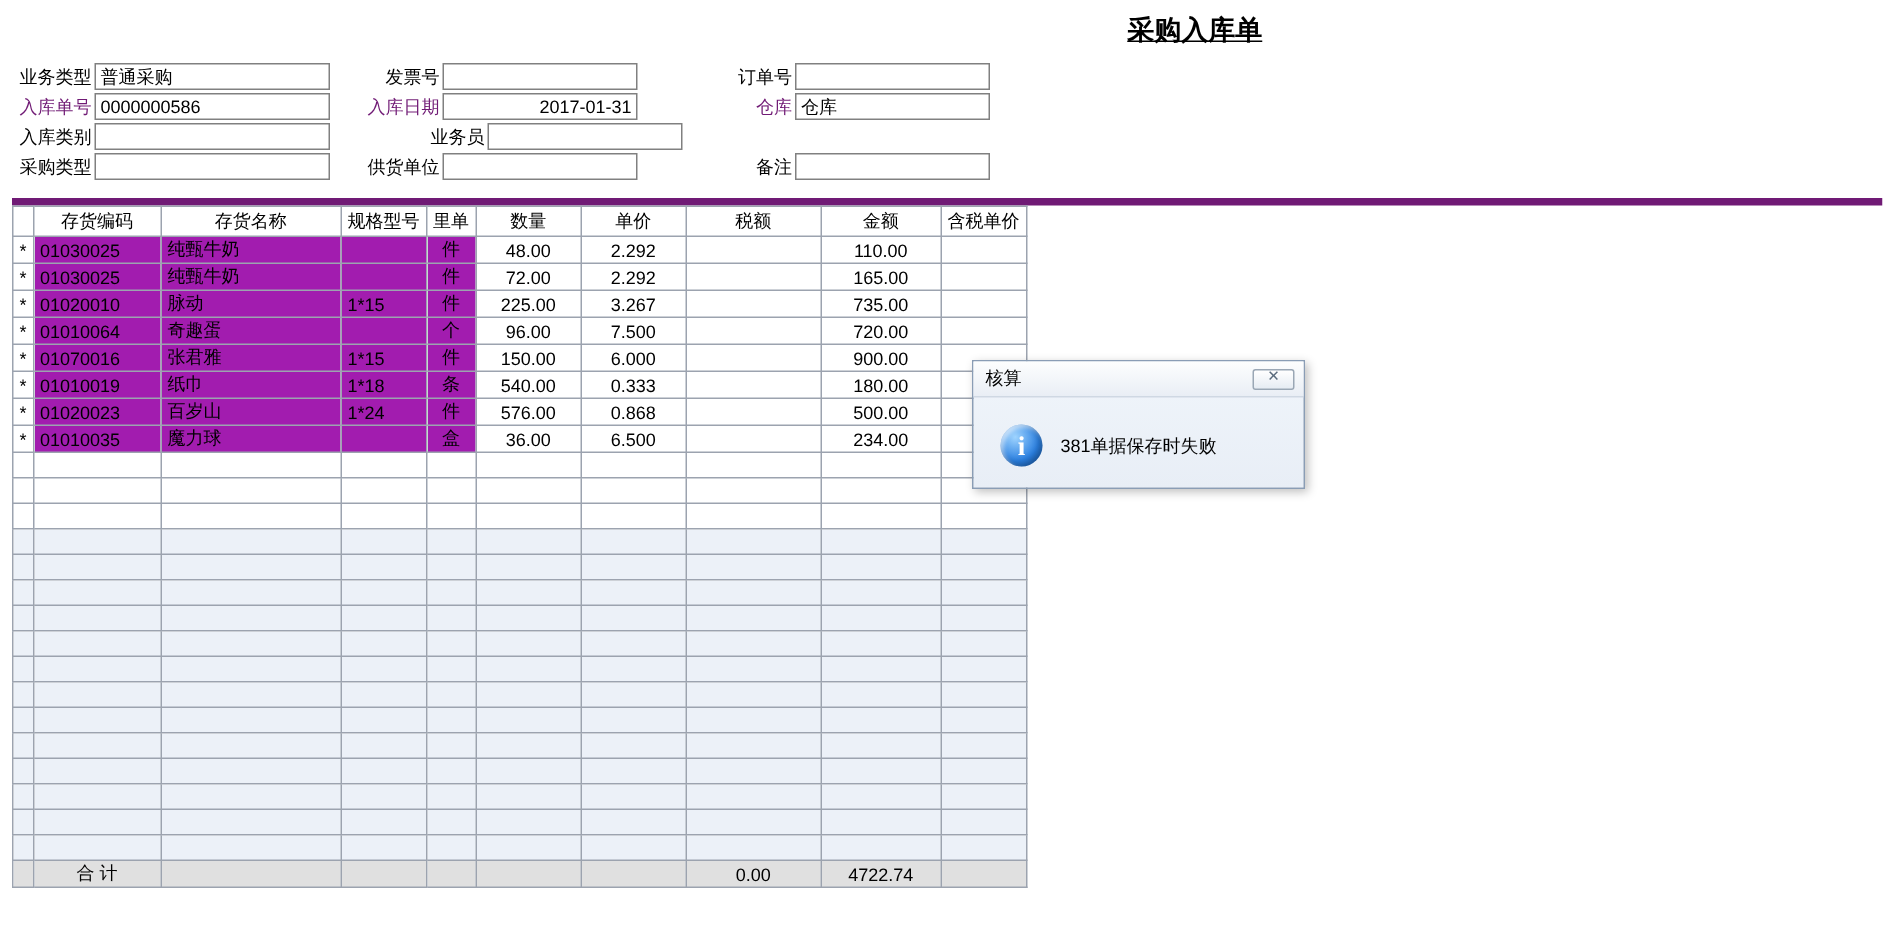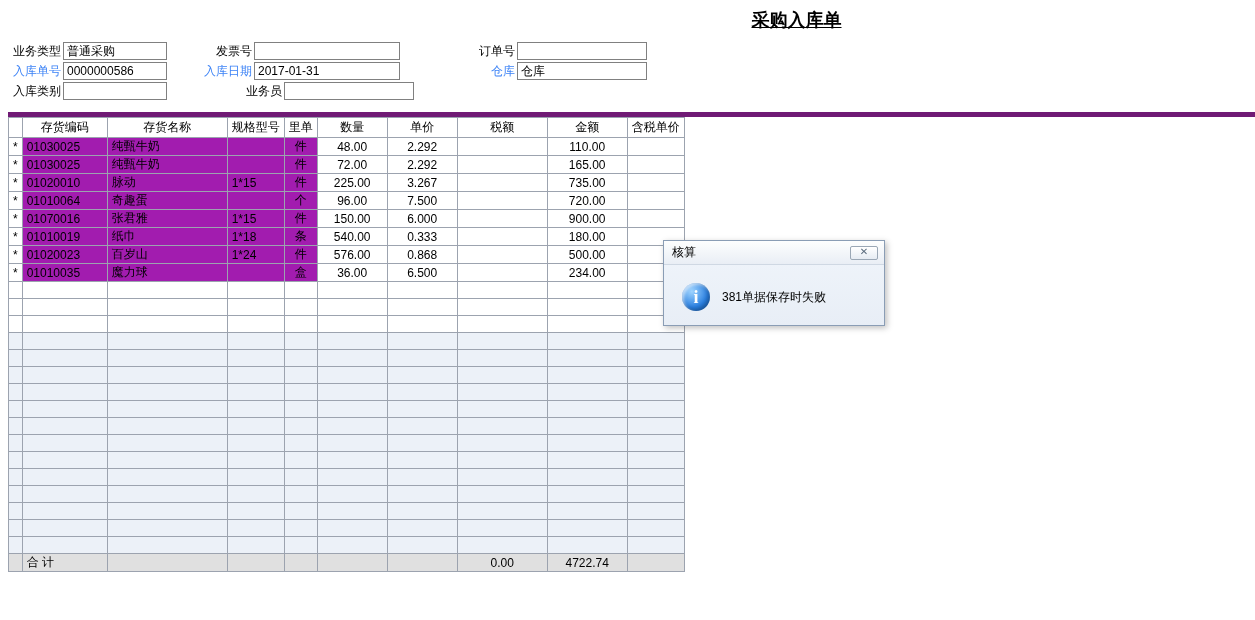--- a/index.html
+++ b/index.html
@@ -17,43 +17,43 @@
     font-weight: bold;
     text-decoration: underline;
     padding: 8px 12px 6px 0;
     margin-left: 350px;
   }
   .form-area {
     padding: 4px 8px 10px 8px;
   }
   .form-row {
     display: flex;
-    gap: 32px;
+    gap: 20px;
     margin-bottom: 2px;
   }
   .form-group {
     display: flex;
     align-items: center;
   }
   .form-label {
     width: 55px;
     text-align: right;
     padding-right: 2px;
   }
-  .form-label.link { color: #3b82f6; }
+  .form-label.link { color: #701a75; }
   .form-input {
     border: 1px solid #808080;
     height: 18px;
     padding: 0 3px;
     font-family: inherit;
     font-size: 12px;
     background: #fff;
   }
-  .w1 { width: 104px; }
-  .w2 { width: 146px; }
+  .w1 { width: 157px; }
+  .w2 { width: 130px; text-align: right; }
   .w3 { width: 130px; }
 
   .grid-wrap {
     margin: 0 0 0 8px;
     border-top: 5px solid #701a75;
   }
   table.grid {
     border-collapse: collapse;
     font-size: 12px;
     table-layout: fixed;
@@ -74,21 +74,21 @@
   table.grid td.mark { text-align: center; width: 12px; }
   table.grid td.num { text-align: center; }
   table.grid td.ctr { text-align: center; }
   table.grid .shade td.shade-col { background: #a21caf; }
   table.grid tr.alt td { background: #ecf1f8; }
   table.grid tr.tot td { background: #e0e0e0; font-weight: normal; }
 
   
   .dialog {
     position: absolute;
-    left: 663px;
+    left: 648px;
     top: 240px;
     width: 222px;
     background: linear-gradient(#f0f5fb, #e8eef6);
     border: 1px solid #8a9db5;
     box-shadow: 2px 2px 6px rgba(0,0,0,0.25);
     font-size: 12px;
   }
   .dialog-titlebar {
     display: flex;
     justify-content: space-between;
@@ -175,20 +175,34 @@
       <input class="form-input w3" value="仓库" style="">
     </div>
   </div>
   <div class="form-row">
     <div class="form-group">
       <span class="form-label">入库类别</span>
       <input class="form-input w1" value="" style="">
     </div>
     <div class="form-group" style="margin-left:30px">
       <span class="form-label">业务员</span>
+      <input class="form-input w3" value="" style="">
+    </div>
+  </div>
+  <div class="form-row">
+    <div class="form-group">
+      <span class="form-label">采购类型</span>
+      <input class="form-input w1" value="" style="">
+    </div>
+    <div class="form-group">
+      <span class="form-label">供货单位</span>
+      <input class="form-input w2" value="" style="">
+    </div>
+    <div class="form-group" style="margin-left:30px">
+      <span class="form-label">备注</span>
       <input class="form-input w3" value="" style="">
     </div>
   </div>
 </div>
 
 <div class="grid-wrap">
   <table class="grid" id="grid">
       <colgroup>
         <col style="width: 12px;">
         <col style="width: 85px;">
@@ -499,21 +513,21 @@
           <td></td>
           <td></td>
           <td></td>
           <td></td>
           <td></td>
           <td></td>
           <td></td>
         </tr>
         <tr class="tot">
           <td></td>
-          <td style="text-align: left;">合 计</td>
+          <td style="text-align: center;">合 计</td>
           <td></td>
           <td></td>
           <td></td>
           <td></td>
           <td></td>
           <td class="num">0.00</td>
           <td class="num">4722.74</td>
           <td></td>
         </tr>
       </tbody>

